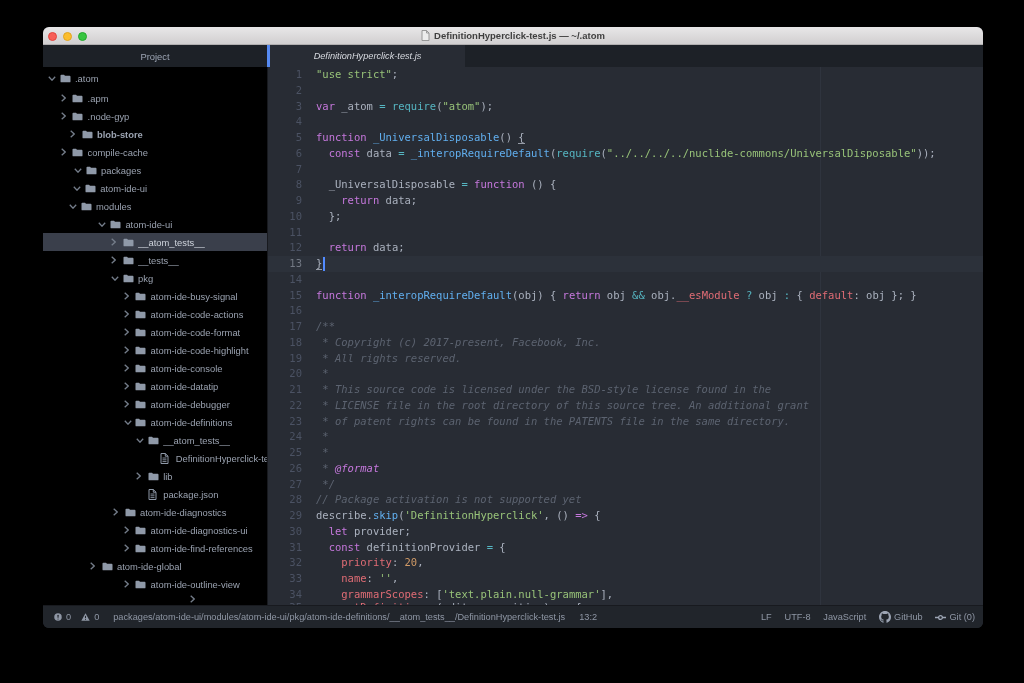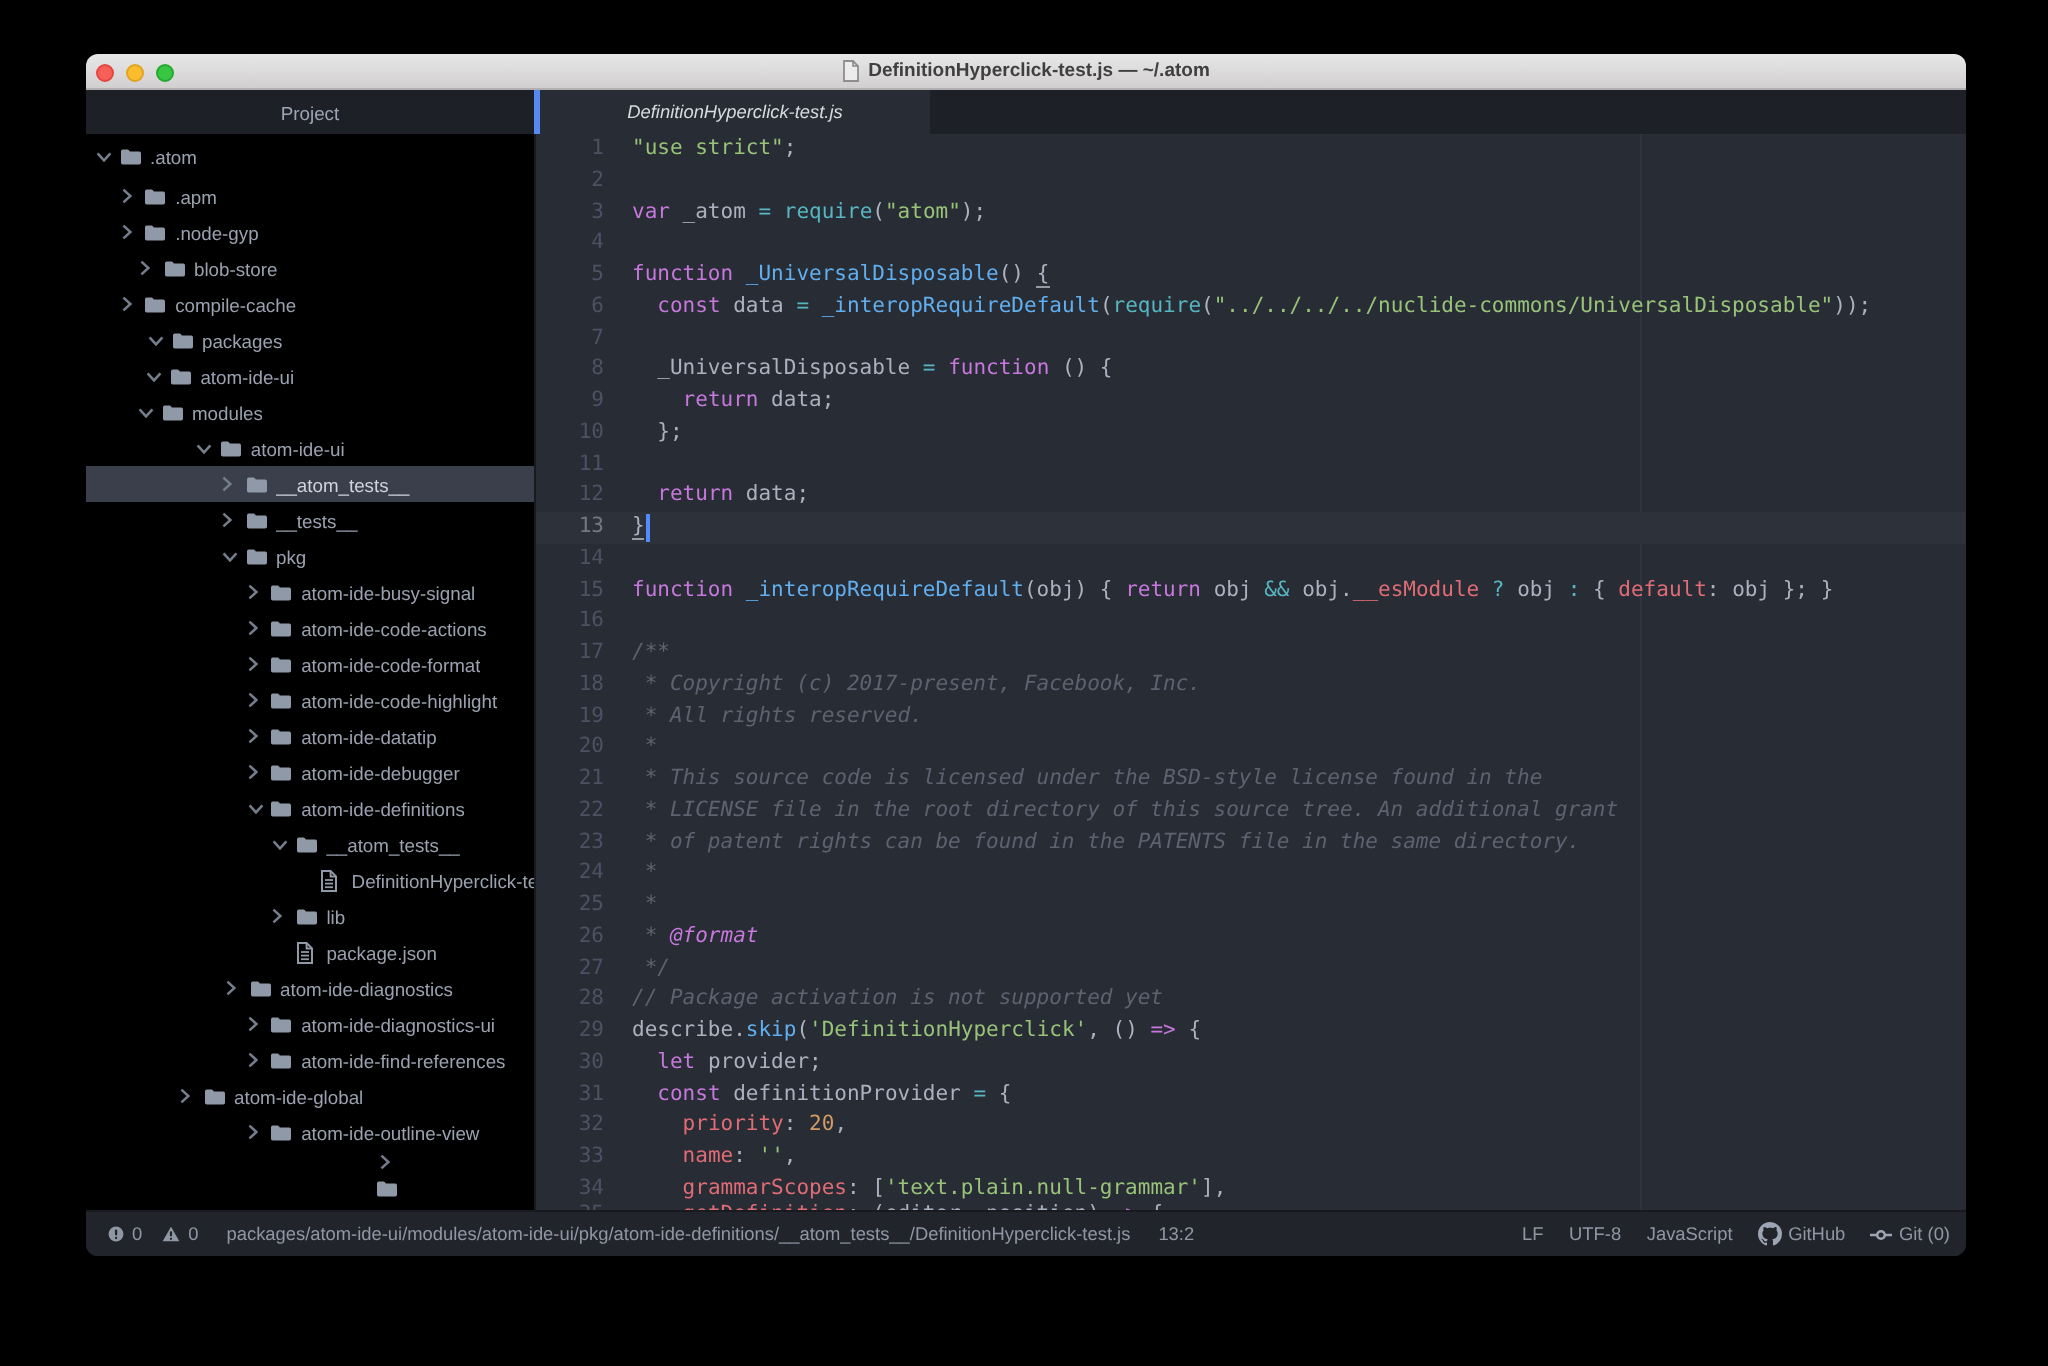--- a/index.html
+++ b/index.html
@@ -166,21 +166,21 @@
                   <path d="M0.7 0.8 L4.2 4 L0.7 7.2" fill="none" stroke="#747d8a" stroke-width="1.3"></path>
                 </svg>
               </span>
               <span class="tw-icon">
                 <svg width="11" height="9" viewBox="0 0 11 9">
                   <path d="M0.5 1.6 q0-0.9 0.9-0.9 h2.6 l1 1.1 h4.6 q0.9 0 0.9 0.9 v4.7 q0 0.9-0.9 0.9 h-8.2 q-0.9 0-0.9-0.9 z" fill="#8f99a8"></path>
                 </svg>
               </span>
               <span class="tree-label">.node-gyp</span>
             </div>
-            <div class="tree-row" style="padding-left: 27px;">
+            <div class="tree-row" style="padding-left: 27px; font-weight: bold;">
               <span class="tw-chevron">
                 <svg width="5" height="8" viewBox="0 0 5 8">
                   <path d="M0.7 0.8 L4.2 4 L0.7 7.2" fill="none" stroke="#747d8a" stroke-width="1.3"></path>
                 </svg>
               </span>
               <span class="tw-icon">
                 <svg width="11" height="9" viewBox="0 0 11 9">
                   <path d="M0.5 1.6 q0-0.9 0.9-0.9 h2.6 l1 1.1 h4.6 q0.9 0 0.9 0.9 v4.7 q0 0.9-0.9 0.9 h-8.2 q-0.9 0-0.9-0.9 z" fill="#8f99a8"></path>
                 </svg>
               </span>
@@ -334,20 +334,33 @@
                 <svg width="5" height="8" viewBox="0 0 5 8">
                   <path d="M0.7 0.8 L4.2 4 L0.7 7.2" fill="none" stroke="#747d8a" stroke-width="1.3"></path>
                 </svg>
               </span>
               <span class="tw-icon">
                 <svg width="11" height="9" viewBox="0 0 11 9">
                   <path d="M0.5 1.6 q0-0.9 0.9-0.9 h2.6 l1 1.1 h4.6 q0.9 0 0.9 0.9 v4.7 q0 0.9-0.9 0.9 h-8.2 q-0.9 0-0.9-0.9 z" fill="#8f99a8"></path>
                 </svg>
               </span>
               <span class="tree-label">atom-ide-code-highlight</span>
+            </div>
+            <div class="tree-row" style="padding-left: 80.6px;">
+              <span class="tw-chevron">
+                <svg width="5" height="8" viewBox="0 0 5 8">
+                  <path d="M0.7 0.8 L4.2 4 L0.7 7.2" fill="none" stroke="#747d8a" stroke-width="1.3"></path>
+                </svg>
+              </span>
+              <span class="tw-icon">
+                <svg width="11" height="9" viewBox="0 0 11 9">
+                  <path d="M0.5 1.6 q0-0.9 0.9-0.9 h2.6 l1 1.1 h4.6 q0.9 0 0.9 0.9 v4.7 q0 0.9-0.9 0.9 h-8.2 q-0.9 0-0.9-0.9 z" fill="#8f99a8"></path>
+                </svg>
+              </span>
+              <span class="tree-label">atom-ide-console</span>
             </div>
             <div class="tree-row" style="padding-left: 80.6px;">
               <span class="tw-chevron">
                 <svg width="5" height="8" viewBox="0 0 5 8">
                   <path d="M0.7 0.8 L4.2 4 L0.7 7.2" fill="none" stroke="#747d8a" stroke-width="1.3"></path>
                 </svg>
               </span>
               <span class="tw-icon">
                 <svg width="11" height="9" viewBox="0 0 11 9">
                   <path d="M0.5 1.6 q0-0.9 0.9-0.9 h2.6 l1 1.1 h4.6 q0.9 0 0.9 0.9 v4.7 q0 0.9-0.9 0.9 h-8.2 q-0.9 0-0.9-0.9 z" fill="#8f99a8"></path>

